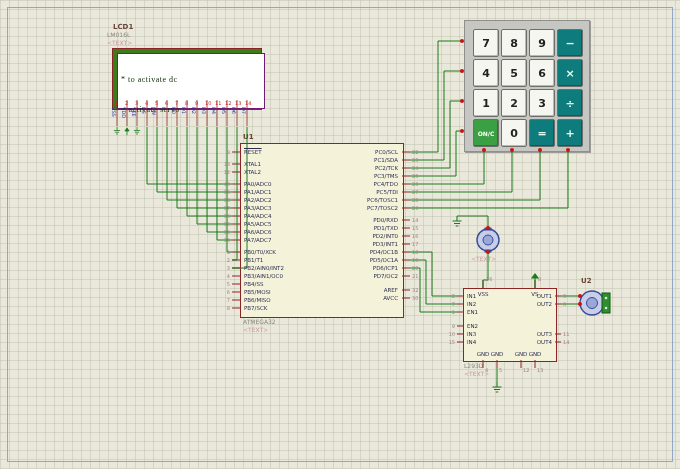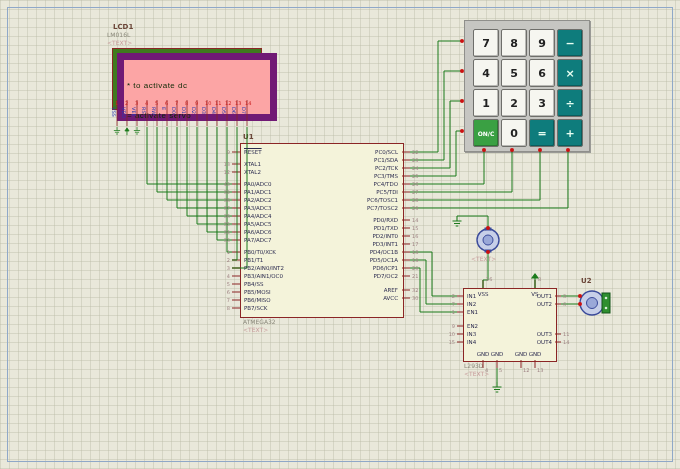--- a/index.html
+++ b/index.html
@@ -4,22 +4,22 @@
 <style>
   html,body{margin:0;padding:0}
   body{position:relative;width:680px;height:469px;overflow:hidden;background:#e9e8da;font-family:"DejaVu Sans",sans-serif}
   #canvas{position:absolute;left:0;top:0;width:680px;height:469px;background-color:#e9e8da;
     background-image:linear-gradient(rgba(186,186,166,.42) 1px,transparent 1px),
                      linear-gradient(90deg,rgba(186,186,166,.42) 1px,transparent 1px);
     background-size:9px 9px}
   #canvas>div{position:absolute}
   #sheetborder{left:7px;top:7px;width:664px;height:453px;border:1px solid #8fa8c8;pointer-events:none}
   .lcd-body{left:112px;top:48px;width:140px;height:52px;background:#3f7a1e;border:1px solid #8b2525;padding:4px}
-  .lcd-screen{width:100%;height:100%;background:#fca5a5;border:7px solid #701a75;color:#0c2a04;
-    font-family:Liberation Sans, sans-serif;font-size:8px;line-height:10px;padding:1px 3px;letter-spacing:.5px;white-space:pre}
+  .lcd-screen{width:100%;height:100%;background:#ffffff;border:1px solid #701a75;color:#0c2a04;
+    font-family:Liberation Serif, serif;font-size:8px;line-height:10px;padding:1px 3px;letter-spacing:.5px;white-space:pre}
   #mcu{left:240px;top:143px;width:162px;height:173px;background:#f4f3da;border:1.2px solid #8b2525}
   #u2{left:463px;top:288px;width:92px;height:72px;background:#f4f3da;border:1.2px solid #8b2525}
   #keypad{left:464px;top:20px;width:124px;height:130px;background:#c6c6c2;border:1px solid #8f8f8b;box-shadow:1px 1px 0 #9a9a96}
   .kbtn{position:absolute;width:24px;height:26px;display:flex;align-items:center;justify-content:center;
     border:1px solid #6e6e6a;border-radius:2px;background:#f6f6f0;color:#222;font-size:11px;font-weight:bold;
     box-shadow:inset -1px -1px 0 rgba(0,0,0,.25)}
   .kbtn.op{background:#0e7c7c;color:#e8fff2}
   .kbtn.onc{background:#3aa043;color:#fff;font-size:6px}
   .ref{font-size:7px;color:#6b4638;font-weight:bold}
   .model{font-size:6px;color:#8a887a}

